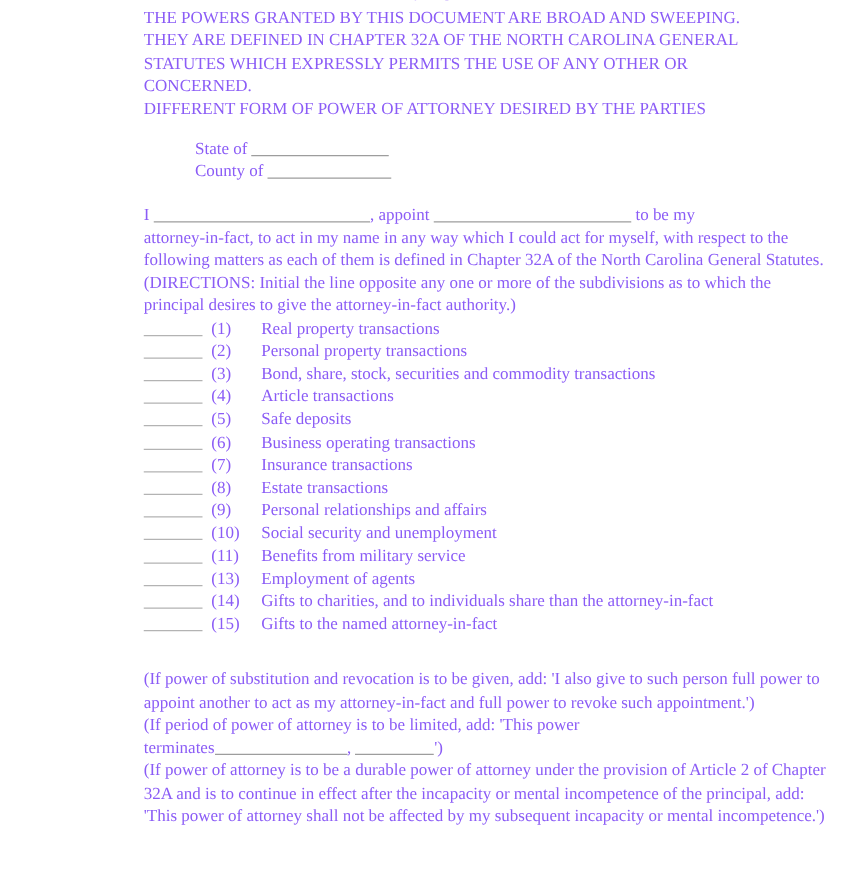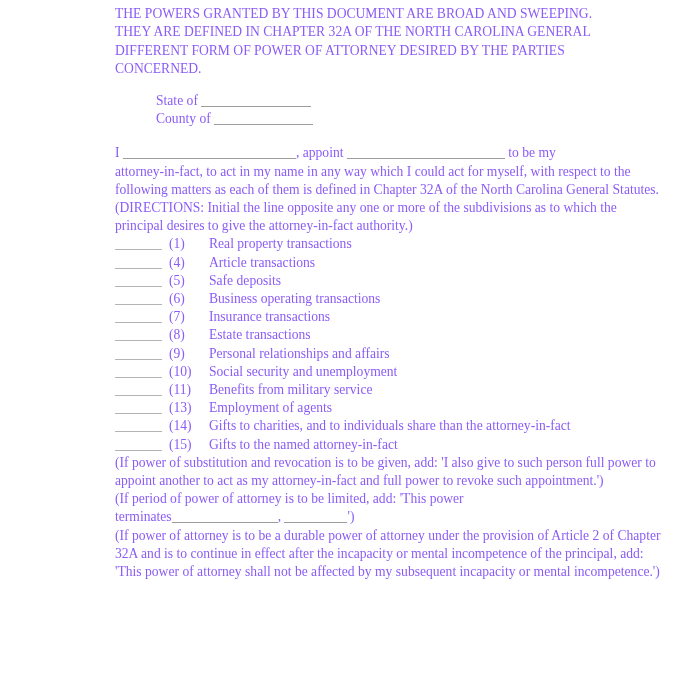--- a/index.html
+++ b/index.html
@@ -28,21 +28,21 @@
     width: 687px;
     margin-left: -115px;
     letter-spacing: 0.5px;
     overflow: hidden;
   }
   .notice-paragraph { margin-top: 0; }
   .notice-line { white-space: nowrap; }
   .jurisdiction { margin-top: 14px; margin-left: 41px; }
   .appointment { margin-top: 16px; }
   .powers-list { margin-top: 0; }
-  .clauses { margin-top: 0; }
+  .clauses { margin-top: 26px; }
   .blank {
     display: inline-block;
     height: 3px;
     border-bottom: 1px solid #9d9d9d;
     vertical-align: -2px;
   }
   .blank.light { border-bottom-color: #b3b3b3; }
   .blank.w-state   { width: 110px; }
   .blank.w-county  { width: 99px; }
   .blank.w-principal { width: 173px; }
@@ -62,22 +62,23 @@
 <body>
 
 <div class="page">
   <div class="content">
 
     <div class="notice-heading">NOTICE</div>
 
     <div class="notice-paragraph">
       <div class="notice-line">THE POWERS GRANTED BY THIS DOCUMENT ARE BROAD AND SWEEPING.</div>
       <div class="notice-line">THEY ARE DEFINED IN CHAPTER 32A OF THE NORTH CAROLINA GENERAL</div>
+      <div class="notice-line">STATUTES WHICH EXPRESSLY PERMITS THE USE OF ANY OTHER OR</div>
+      <div class="notice-line">CONCERNED.</div>
       <div class="notice-line">DIFFERENT FORM OF POWER OF ATTORNEY DESIRED BY THE PARTIES</div>
-      <div class="notice-line">CONCERNED.</div>
     </div>
 
     <div class="jurisdiction">
       <div>
         <span>State of</span>
         <span class="blank w-state"></span>
       </div>
       <div>
         <span>County of</span>
         <span class="blank w-county"></span>
@@ -89,20 +90,22 @@
         <span>I</span>
         <span class="blank w-principal"></span><span>, appoint</span>
         <span class="blank w-attorney"></span>
         <span>to be my</span>
       </div>
       <div>attorney-in-fact, to act in my name in any way which I could act for myself, with respect to the following matters as each of them is defined in Chapter 32A of the North Carolina General Statutes. (DIRECTIONS: Initial the line opposite any one or more of the subdivisions as to which the principal desires to give the attorney-in-fact authority.)</div>
     </div>
 
     <div class="powers-list">
       <div class="power-row"><span class="blank light w-initial"></span><span class="power-num">(1)</span><span>Real property transactions</span></div>
+      <div class="power-row"><span class="blank light w-initial"></span><span class="power-num">(2)</span><span>Personal property transactions</span></div>
+      <div class="power-row"><span class="blank light w-initial"></span><span class="power-num">(3)</span><span>Bond, share, stock, securities and commodity transactions</span></div>
       <div class="power-row"><span class="blank light w-initial"></span><span class="power-num">(4)</span><span>Article transactions</span></div>
       <div class="power-row"><span class="blank light w-initial"></span><span class="power-num">(5)</span><span>Safe deposits</span></div>
       <div class="power-row"><span class="blank light w-initial"></span><span class="power-num">(6)</span><span>Business operating transactions</span></div>
       <div class="power-row"><span class="blank light w-initial"></span><span class="power-num">(7)</span><span>Insurance transactions</span></div>
       <div class="power-row"><span class="blank light w-initial"></span><span class="power-num">(8)</span><span>Estate transactions</span></div>
       <div class="power-row"><span class="blank light w-initial"></span><span class="power-num">(9)</span><span>Personal relationships and affairs</span></div>
       <div class="power-row"><span class="blank light w-initial"></span><span class="power-num">(10)</span><span>Social security and unemployment</span></div>
       <div class="power-row"><span class="blank light w-initial"></span><span class="power-num">(11)</span><span>Benefits from military service</span></div>
       <div class="power-row"><span class="blank light w-initial"></span><span class="power-num">(13)</span><span>Employment of agents</span></div>
       <div class="power-row"><span class="blank light w-initial"></span><span class="power-num">(14)</span><span>Gifts to charities, and to individuals share than the attorney-in-fact</span></div>

